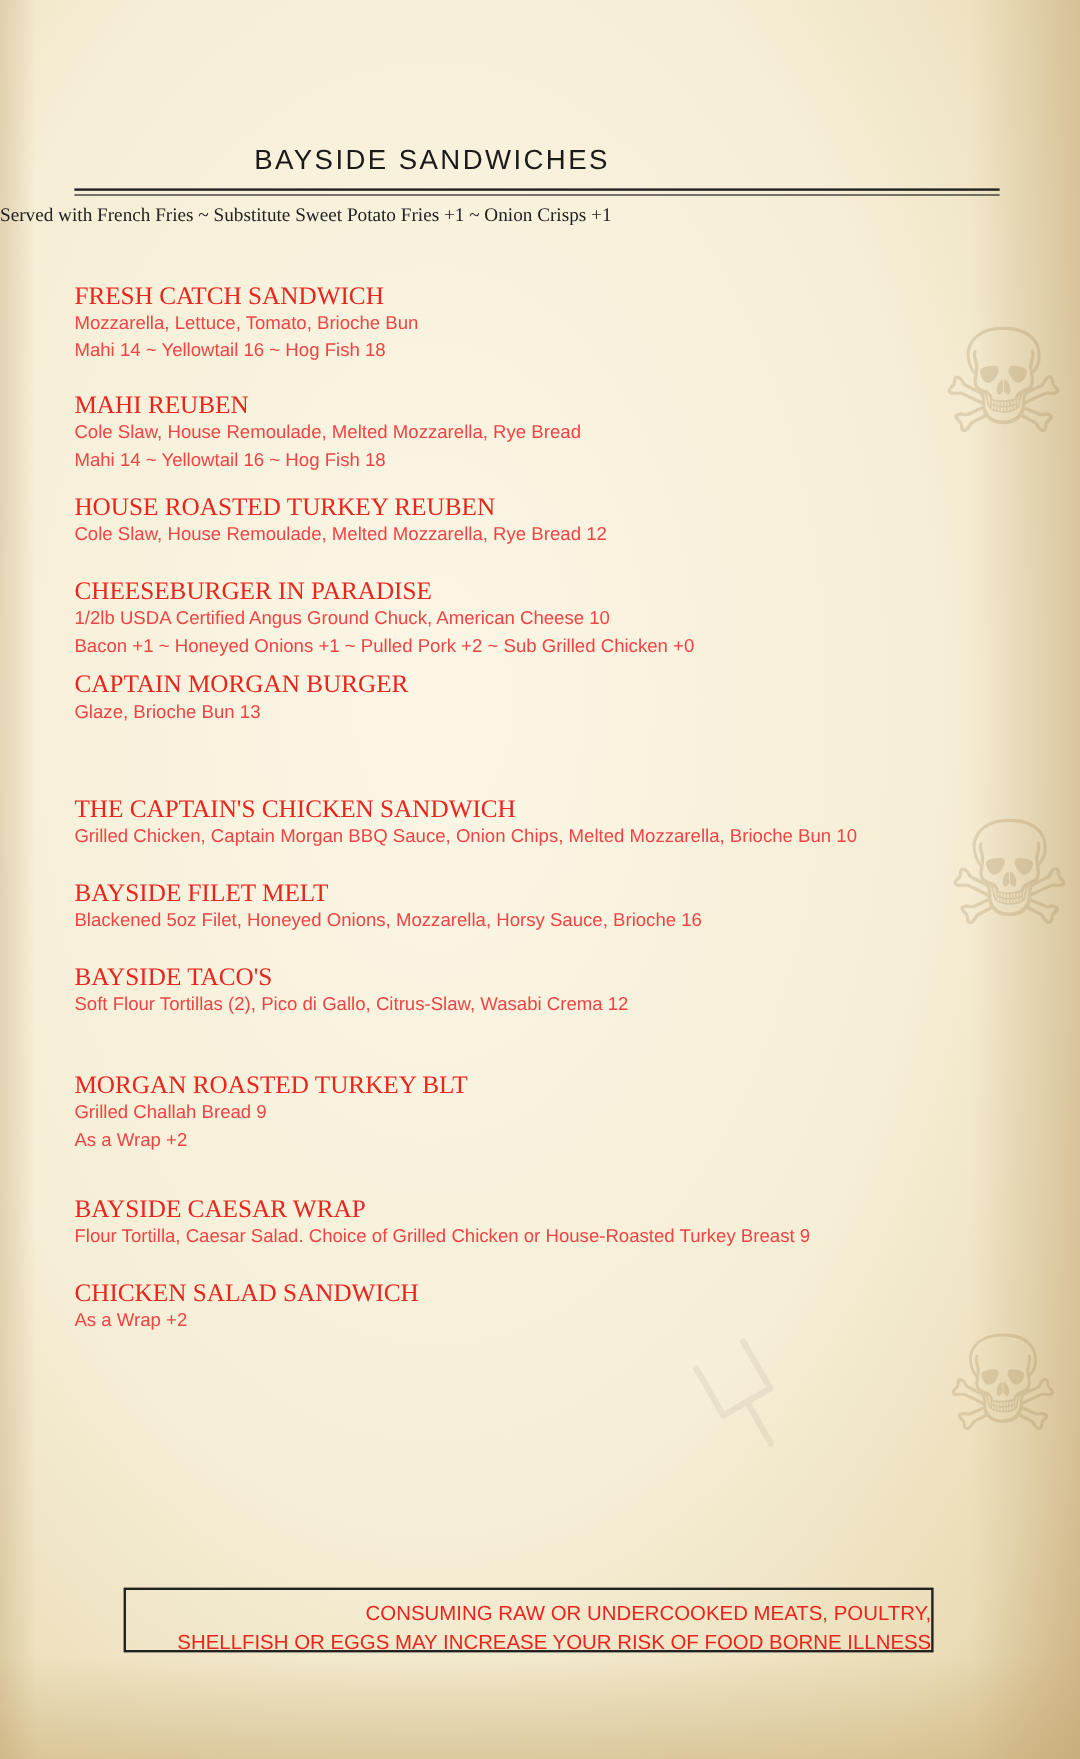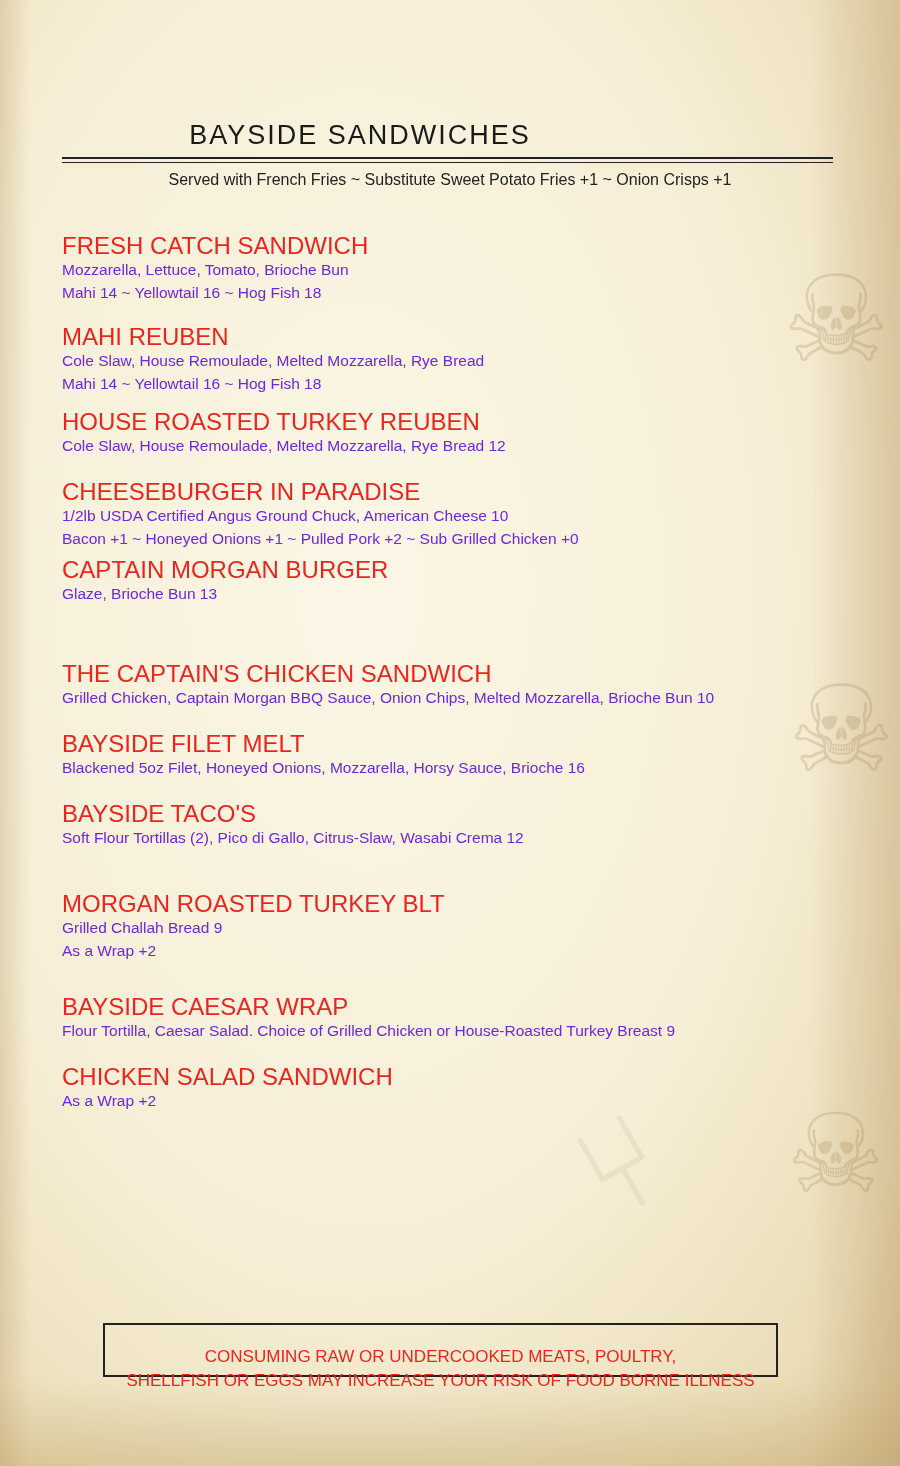--- a/index.html
+++ b/index.html
@@ -19,39 +19,39 @@
   .watermark {
     position:absolute; color:rgba(150,120,70,0.22); font-size:120px;
     font-family:"DejaVu Sans", sans-serif; pointer-events:none;
   }
   .wm1 { right:10px; top:250px; }
   .wm2 { right:5px; top:660px; }
   .wm3 { right:15px; top:1090px; font-size:110px; }
   .wm-fork { right:240px; top:1090px; font-size:130px; color:rgba(160,150,140,0.14); transform:rotate(-30deg); }
   .title {
     position:absolute; top:120px; left:0; width:720px; text-align:center;
-    font-size:27px; letter-spacing:2px; color:#1a1a1a;
+    font-size:23px; letter-spacing:2px; color:#1a1a1a;
   }
   .rule { position:absolute; left:62px; width:771px; background:#222; }
   .rule1 { top:157px; height:2px; }
   .rule2 { top:162px; height:1px; }
   .subtitle {
-    position:absolute; top:171px; left:0; width:900px; text-align:center;
-    font-size:16px; color:#222; font-family:Liberation Sans, sans-serif;
+    position:absolute; top:171px; left:0; width:900px; text-align:left;
+    font-size:16px; color:#222; font-family:Liberation Serif, serif;
   }
   .items { position:absolute; left:62px; top:234px; width:780px; }
   .item { position:absolute; left:0; }
   .item-name {
-    color:#e8261e; font-size:24px; line-height:24px; white-space:nowrap;
+    color:#e8261e; font-size:21px; line-height:24px; white-space:nowrap;font-family:Liberation Serif, serif;
   }
-  .item-line { font-size:15.5px; line-height:23px; color:#6d28d9; white-space:nowrap; }
+  .item-line { font-size:15.5px; line-height:23px; color:#ef4444; white-space:nowrap; }
   .warning {
     position:absolute; left:103px; top:1323px; width:675px; height:54px;
-    border:2px solid #222; text-align:center; color:#e8261e;
-    font-size:17px; line-height:24px; padding-top:20px; box-sizing:border-box;
+    border:2px solid #222; text-align:right; color:#e8261e;
+    font-size:17px; line-height:24px; padding-top:8px; box-sizing:border-box;
   }
 </style>
 </head>
 <body>
 
 <div class="parchment-edge"></div>
 <div class="watermark wm1">☠</div>
 <div class="watermark wm2">☠</div>
 <div class="watermark wm3">☠</div>
 <div class="watermark wm-fork">⑂</div>

